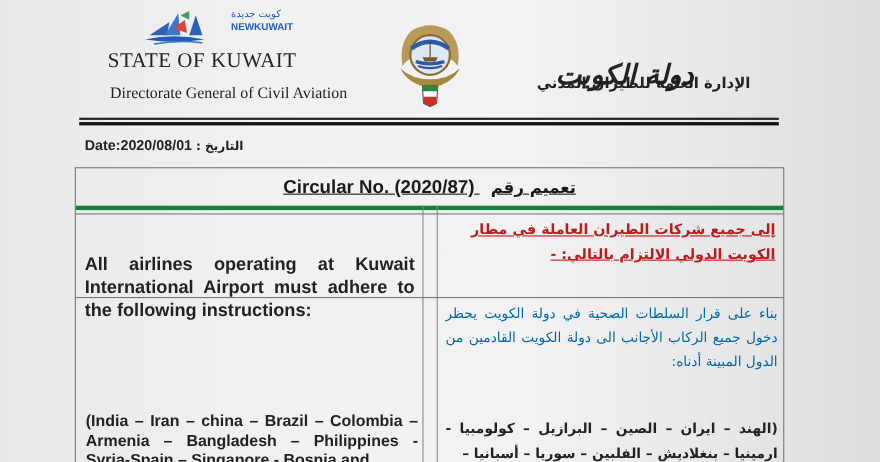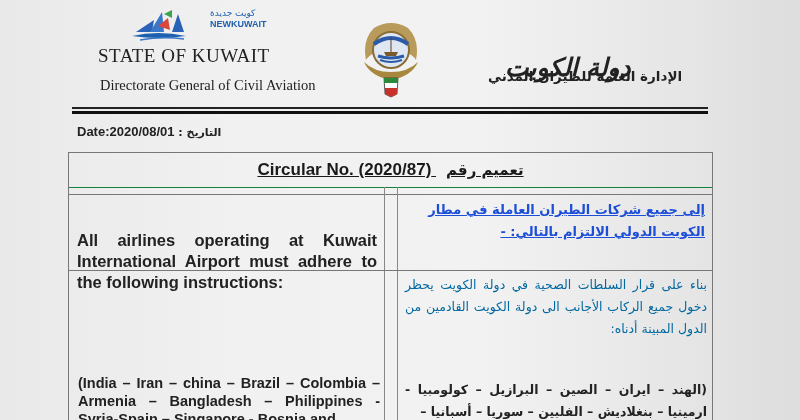--- a/index.html
+++ b/index.html
@@ -15,28 +15,28 @@
     .emblem { left:360px; top:20px; width:62px; height:78px; }
     .state-title { left:98px; top:45px; font-family:"Liberation Serif", serif; font-size:19px; letter-spacing:0.5px; color:#222; }
     .directorate { left:100px; top:77px; font-family:"Liberation Serif", serif; font-size:14.5px; color:#222;text-align:center; }
     .ar-state { left:505px; top:22px; font-family:"DejaVu Serif", serif; font-size:25px; font-weight:bold; font-style:italic; color:#222; direction:rtl;margin-top:31px; }
     .ar-directorate { left:488px; top:68px; font-family:"DejaVu Sans", sans-serif; font-size:13.5px; font-weight:bold; color:#222; direction:rtl; }
     .rule-thin { left:72px; top:107px; width:636px; height:1.5px; background:#222; }
     .rule-thick { left:72px; top:111px; width:636px; height:3px; background:#111; }
     .date { left:77px; top:124px; font-size:13px; font-weight:bold; color:#222; }
     .date .ar { font-family:"DejaVu Sans", sans-serif; font-weight:bold; font-size:11px; }
     .table { left:68px; top:152px; width:645px; height:280px; border:1px solid #777; box-sizing:border-box; }
-    .row-title { position:absolute; left:0; top:0; width:100%; height:34px; border-bottom:1px solid #15803d; display:flex; align-items:center; justify-content:center; }
+    .row-title { position:absolute; left:0; top:0; width:100%; height:34px; border-bottom:4px solid #15803d; display:flex; align-items:center; justify-content:center; }
     .circular { font-size:17px; font-weight:bold; text-decoration:underline; color:#1a1a1a; }
     .circular .ar { font-family:"DejaVu Sans", sans-serif; font-size:15px; margin-left:10px; }
     .row-gap { position:absolute; left:0; top:34px; width:100%; height:7px; border-bottom:1px solid #777; }
     .vline { position:absolute; top:34px; bottom:0; width:1px; background:#888; }
     .row-instr-line { position:absolute; left:0; top:117px; width:100%; height:1px; background:#777; }
     .cell-en-instr { position:absolute; left:8px; top:45px; width:300px; font-size:16.5px; font-weight:bold; line-height:21px; text-align:justify; text-align-last:left; color:#222;margin-top:32px; }
-    .cell-ar-instr { position:absolute; left:336px; top:46px; width:300px; font-family:"DejaVu Sans", sans-serif; font-size:13px; font-weight:bold; line-height:22px; text-decoration:underline; direction:rtl; text-align:right; color:#1d4ed8; }
+    .cell-ar-instr { position:absolute; left:336px; top:46px; width:300px; font-family:"DejaVu Sans", sans-serif; font-size:13px; font-weight:bold; line-height:22px; text-decoration:underline; direction:rtl; text-align:right; color:#b91c1c; }
     .cell-en-body { position:absolute; left:9px; top:120px; width:302px; font-size:14px; line-height:18px; text-align:justify; color:#333; }
     .cell-en-list { position:absolute; left:9px; top:221px; width:302px; font-size:14.5px; font-weight:bold; line-height:18px; text-align:justify; color:#222; }
     .cell-ar-body { position:absolute; left:336px; top:121px; width:302px; font-family:"DejaVu Sans", sans-serif; font-size:12.5px; line-height:22px; direction:rtl; text-align:justify; color:#0369a1; }
     .cell-ar-list { position:absolute; left:336px; top:226px; width:302px; font-family:"DejaVu Sans", sans-serif; font-size:12.5px; font-weight:bold; line-height:22px; direction:rtl; text-align:justify; color:#222; }
   </style>
 </head>
 <body>
 
 <div class="abs logo-newkuwait">
   <svg width="70" height="36" viewBox="0 0 70 36">

